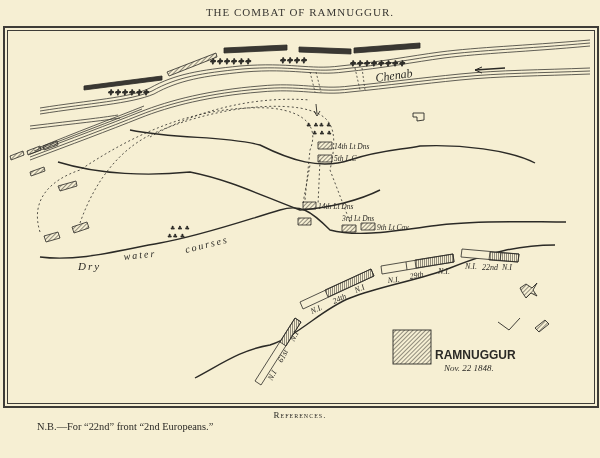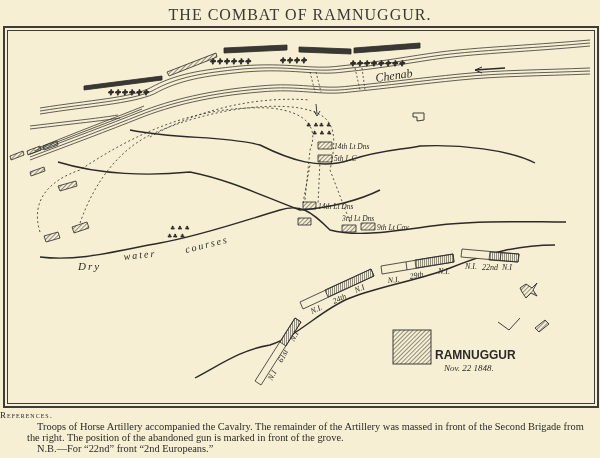--- a/index.html
+++ b/index.html
@@ -1,21 +1,21 @@
 <!DOCTYPE html>
 <html><head>
 <meta charset="utf-8">
 <style>
   html,body{margin:0;padding:0;}
   body{width:600px;height:458px;background:#f6efd3;position:relative;overflow:hidden;font-family:"Liberation Serif","DejaVu Serif",serif;color:#2b2a26;}
-  .title{position:absolute;top:6px;left:0;width:600px;text-align:center;font-size:16px;letter-spacing:1px;color:#3a3833;}
+  .title{position:absolute;top:6px;left:0;width:600px;text-align:center;font-size:11px;letter-spacing:1px;color:#3a3833;}
   .frame{position:absolute;left:3px;top:26px;width:592px;height:378px;border:2px solid #3e3c37;}
   .frame-inner{position:absolute;left:2px;top:2px;right:2px;bottom:2px;border:1px solid #3e3c37;}
   svg.map{position:absolute;left:0;top:0;}
-  .refs-h{position:absolute;top:410px;left:0;width:600px;font-size:9px;letter-spacing:1px;font-variant:small-caps;}
+  .refs-h{position:absolute;top:410px;left:0;width:600px;text-align:center;font-size:9px;letter-spacing:1px;font-variant:small-caps;}
   .refs{position:absolute;top:421px;left:27px;width:560px;font-size:10.4px;line-height:11px;}
   .refs p{margin:0;}
   .refs .i1{text-indent:10px;}
   .refs .nb{padding-left:10px;}
   .lbl{font-family:"Liberation Serif",serif;font-style:italic;fill:#2b2a26;}
 </style>
 </head>
 <body>
 
 <div class="title">THE COMBAT OF RAMNUGGUR.</div>
@@ -158,15 +158,14 @@
     <path d="M498,322 L509,330 L520,318" fill="none"></path>
     <polygon points="535,328 545,320 549,324 539,332" fill="url(#hatch)"></polygon>
     <path d="M413,113 L424,113 L424,120 L417,121 L417,117 L413,117 Z" fill="none"></path>
   </g>
   <text x="435" y="359" font-family="Liberation Sans,sans-serif" font-weight="bold" font-size="12" fill="#2b2a26">RAMNUGGUR</text>
   <text class="lbl" x="444" y="371" font-size="9">Nov. 22 1848.</text>
 </svg>
 
 <div class="refs-h">References.</div>
 <div class="refs">
-  <p class="i1">Troops of Horse Artillery accompanied the Cavalry.  The remainder of the Artillery was massed in front of the Second Brigade from the right.  The position of the abandoned gun is marked in front of the grove.</p>
   <p class="nb">N.B.—For “22nd” front “2nd Europeans.”</p>
 </div>
 
 </body></html>

